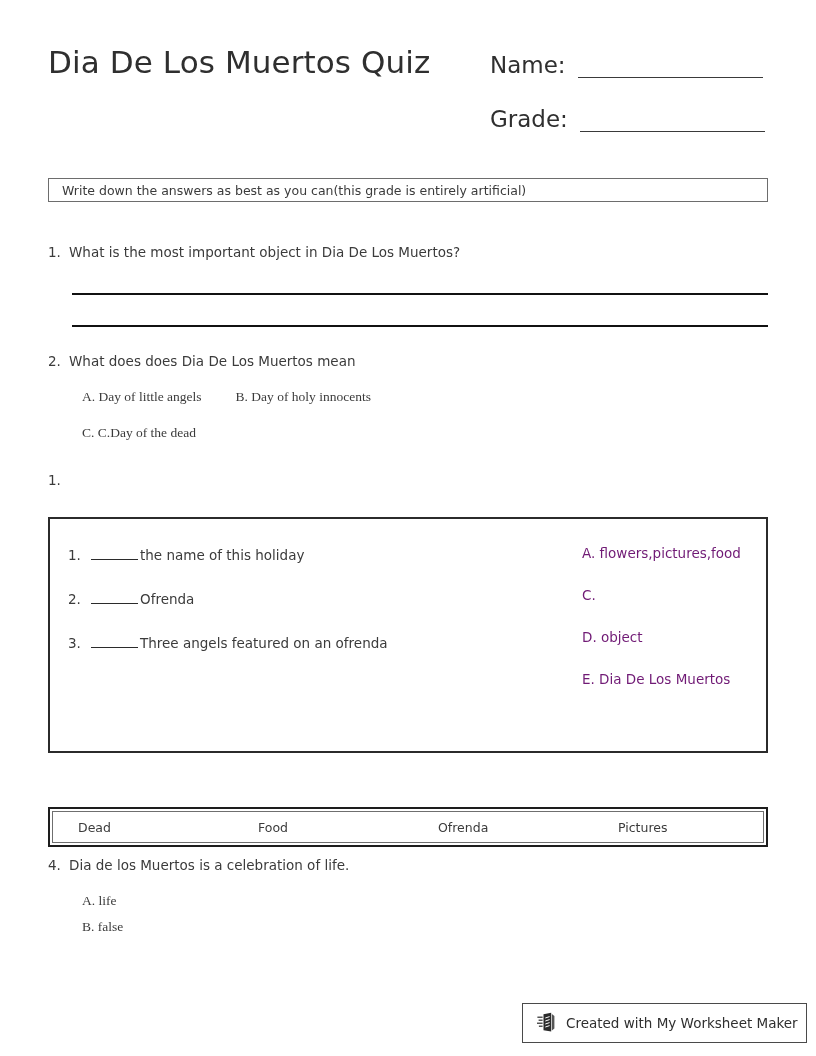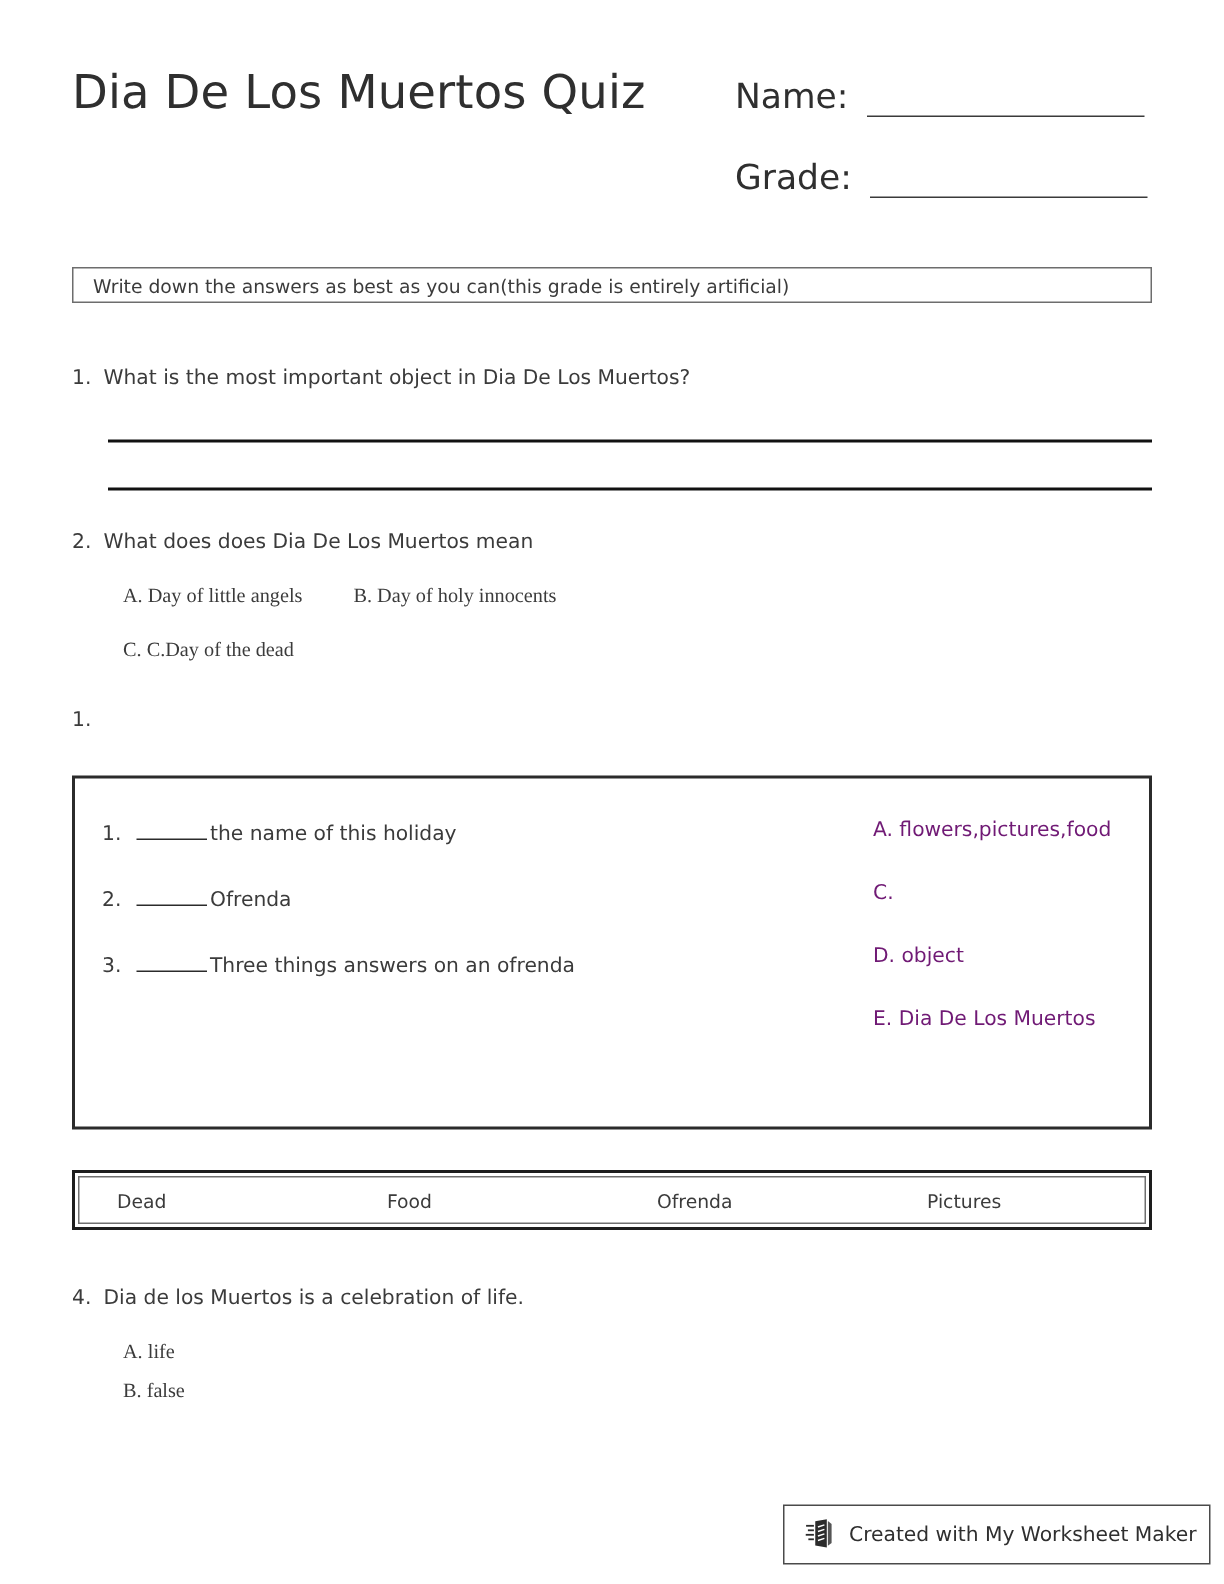--- a/index.html
+++ b/index.html
@@ -171,21 +171,21 @@
     font-size: 13.5px;
     color: #701a75;
     height: 42px;
     white-space: nowrap;
   }
 
   
   .word-bank {
     position: absolute;
     left: 48px;
-    top: 780px;
+    top: 807px;
     width: 720px;
     height: 40px;
     border: 2.5px solid #1d1d1d;
     box-sizing: border-box;
     padding: 2px;
   }
   .word-bank-inner {
     width: 100%;
     height: 100%;
     border: 1.2px solid #6f6f6f;
@@ -298,21 +298,21 @@
         <span class="m-text">the name of this holiday</span>
       </div>
       <div class="match-item">
         <span class="m-num">2.</span>
         <span class="m-blank"></span>
         <span class="m-text">Ofrenda</span>
       </div>
       <div class="match-item">
         <span class="m-num">3.</span>
         <span class="m-blank"></span>
-        <span class="m-text">Three things answers on an ofrenda</span>
+        <span class="m-text">Three angels featured on an ofrenda</span>
       </div>
     </div>
     <div class="match-right">
       <div class="match-opt">A. flowers,pictures,food</div>
       <div class="match-opt">C.</div>
       <div class="match-opt">D. object</div>
       <div class="match-opt">E. Dia De Los Muertos</div>
     </div>
   </div>
 

